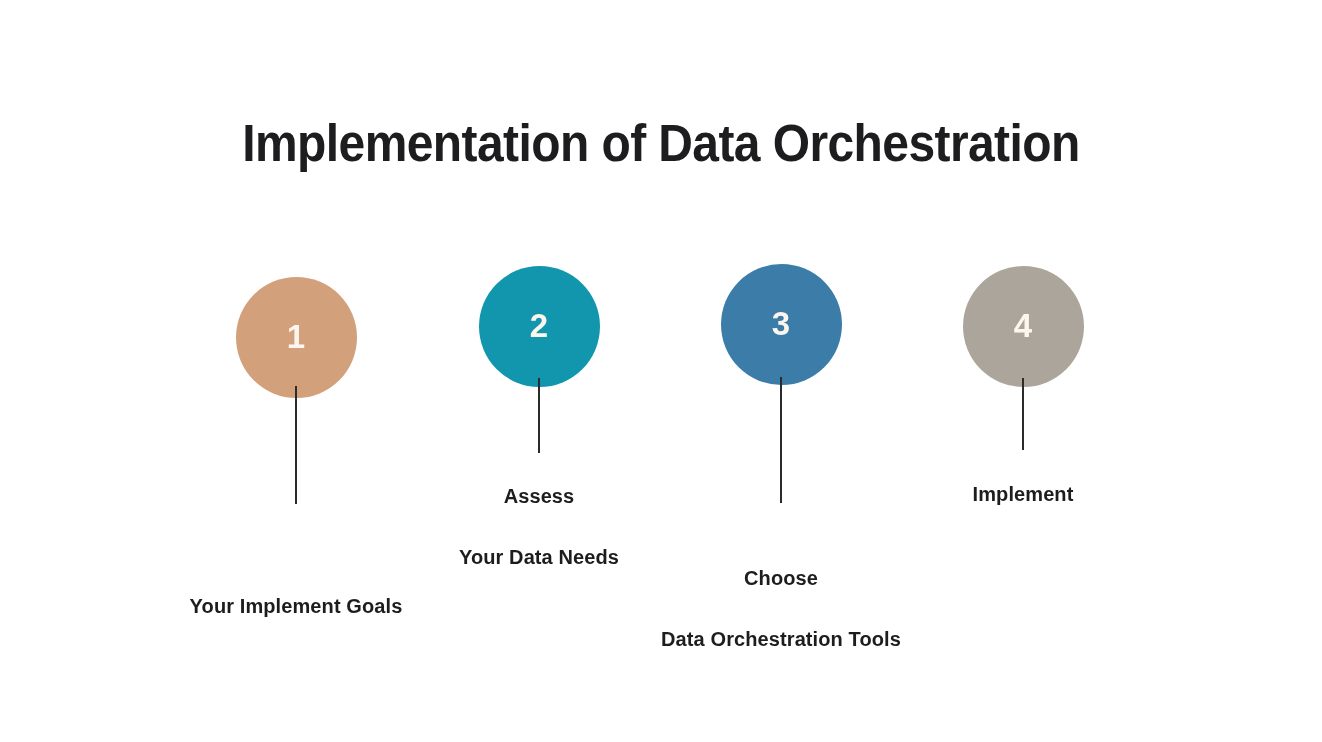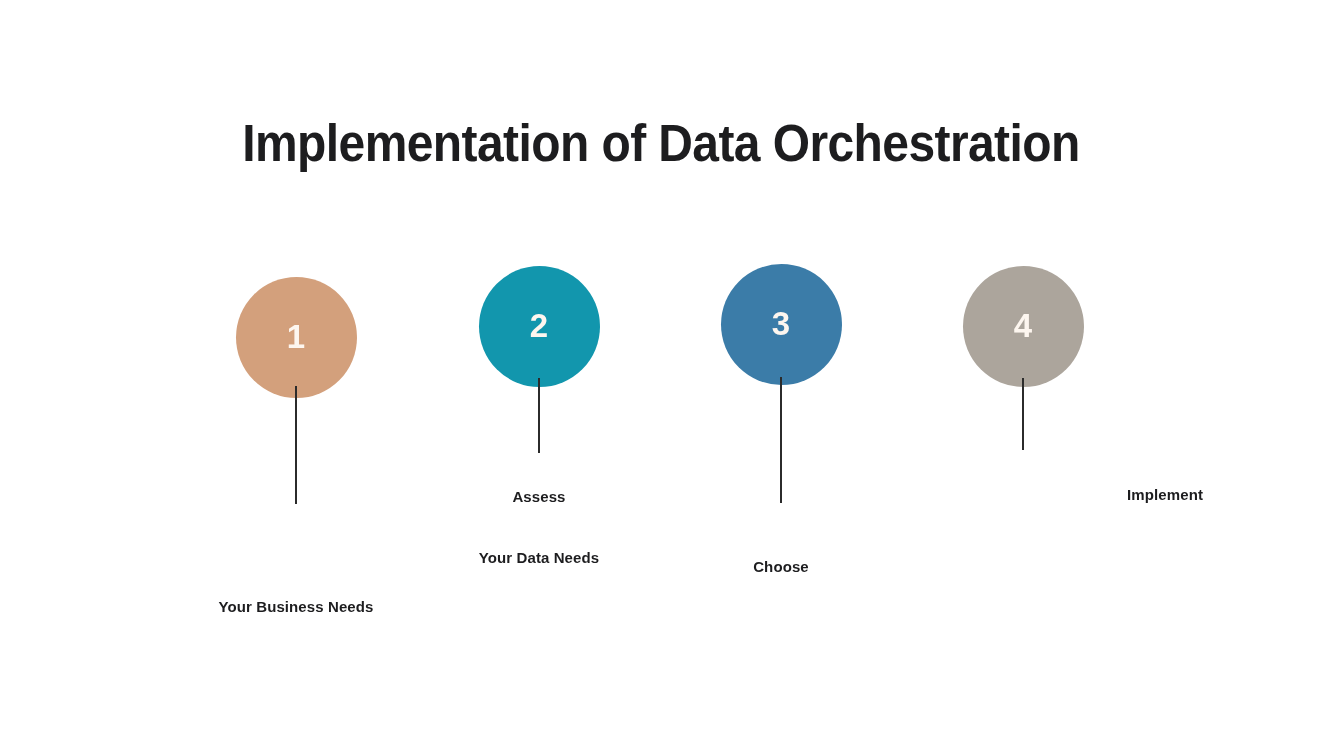--- a/index.html
+++ b/index.html
@@ -89,21 +89,21 @@
   }
 
   .step-label {
     position: absolute;
     left: 50%;
     width: 360px;
     margin-left: -180px;
     text-align: center;
     color: #1d1d1f;
     font-weight: 700;
-    font-size: 15px;
+    font-size: 20px;
     line-height: 33px;
     letter-spacing: 0.1px;
     font-family: "Liberation Sans", "DejaVu Sans", sans-serif;
   }
 
   .step-label .line1 { display: block; }
   .step-label .line2 { display: block; margin-top: 28px; }
 </style>
 </head>
 <body style="background: rgb(255, 255, 255);">
@@ -113,49 +113,50 @@
   <div class="title">Implementation of Data Orchestration</div>
 
   <div class="steps-layer">
 
     <div class="step" style="left: 296px;">
       <div class="bubble" style="background: rgb(211, 160, 124); top: 277px;">
         <span class="bubble-number" style="color: rgb(253, 246, 239);">1</span>
       </div>
       <div class="connector" style="top: 386px; height: 118px; background: rgb(43, 43, 43);"></div>
       <div class="step-label" style="top: 562px; color: rgb(29, 29, 31);">
-        <span class="line2">Your Business Needs</span>
+        <span class="line2">Your Implement Goals</span>
       </div>
     </div>
 
     <div class="step" style="left: 539px;">
       <div class="bubble" style="background: rgb(18, 150, 173); top: 266px;">
         <span class="bubble-number" style="color: rgb(253, 246, 239);">2</span>
       </div>
       <div class="connector" style="top: 378px; height: 75px; background: rgb(43, 43, 43);"></div>
       <div class="step-label" style="top: 480px; color: rgb(29, 29, 31);">
         <span class="line1">Assess</span>
         <span class="line2">Your Data Needs</span>
       </div>
     </div>
 
     <div class="step" style="left: 781px;">
       <div class="bubble" style="background: rgb(59, 124, 168); top: 264px;">
         <span class="bubble-number" style="color: rgb(253, 246, 239);">3</span>
       </div>
       <div class="connector" style="top: 377px; height: 126px; background: rgb(43, 43, 43);"></div>
-      <div class="step-label" style="top: 550px; color: rgb(29, 29, 31);">
+      <div class="step-label" style="top: 562px; color: rgb(29, 29, 31);">
         <span class="line1">Choose</span>
+        <span class="line2">Data Orchestration Tools</span>
       </div>
     </div>
 
     <div class="step" style="left: 1023px;">
       <div class="bubble" style="background: rgb(172, 165, 156); top: 266px;">
         <span class="bubble-number" style="color: rgb(253, 246, 239);">4</span>
       </div>
       <div class="connector" style="top: 378px; height: 72px; background: rgb(43, 43, 43);"></div>
-      <div class="step-label" style="top: 478px; color: rgb(29, 29, 31); text-align: right;">
+      <div class="step-label" style="top: 478px; color: rgb(29, 29, 31);">
         <span class="line1">Implement</span>
       </div>
     </div>
 
   </div>
 </div>
 
 </body></html>

